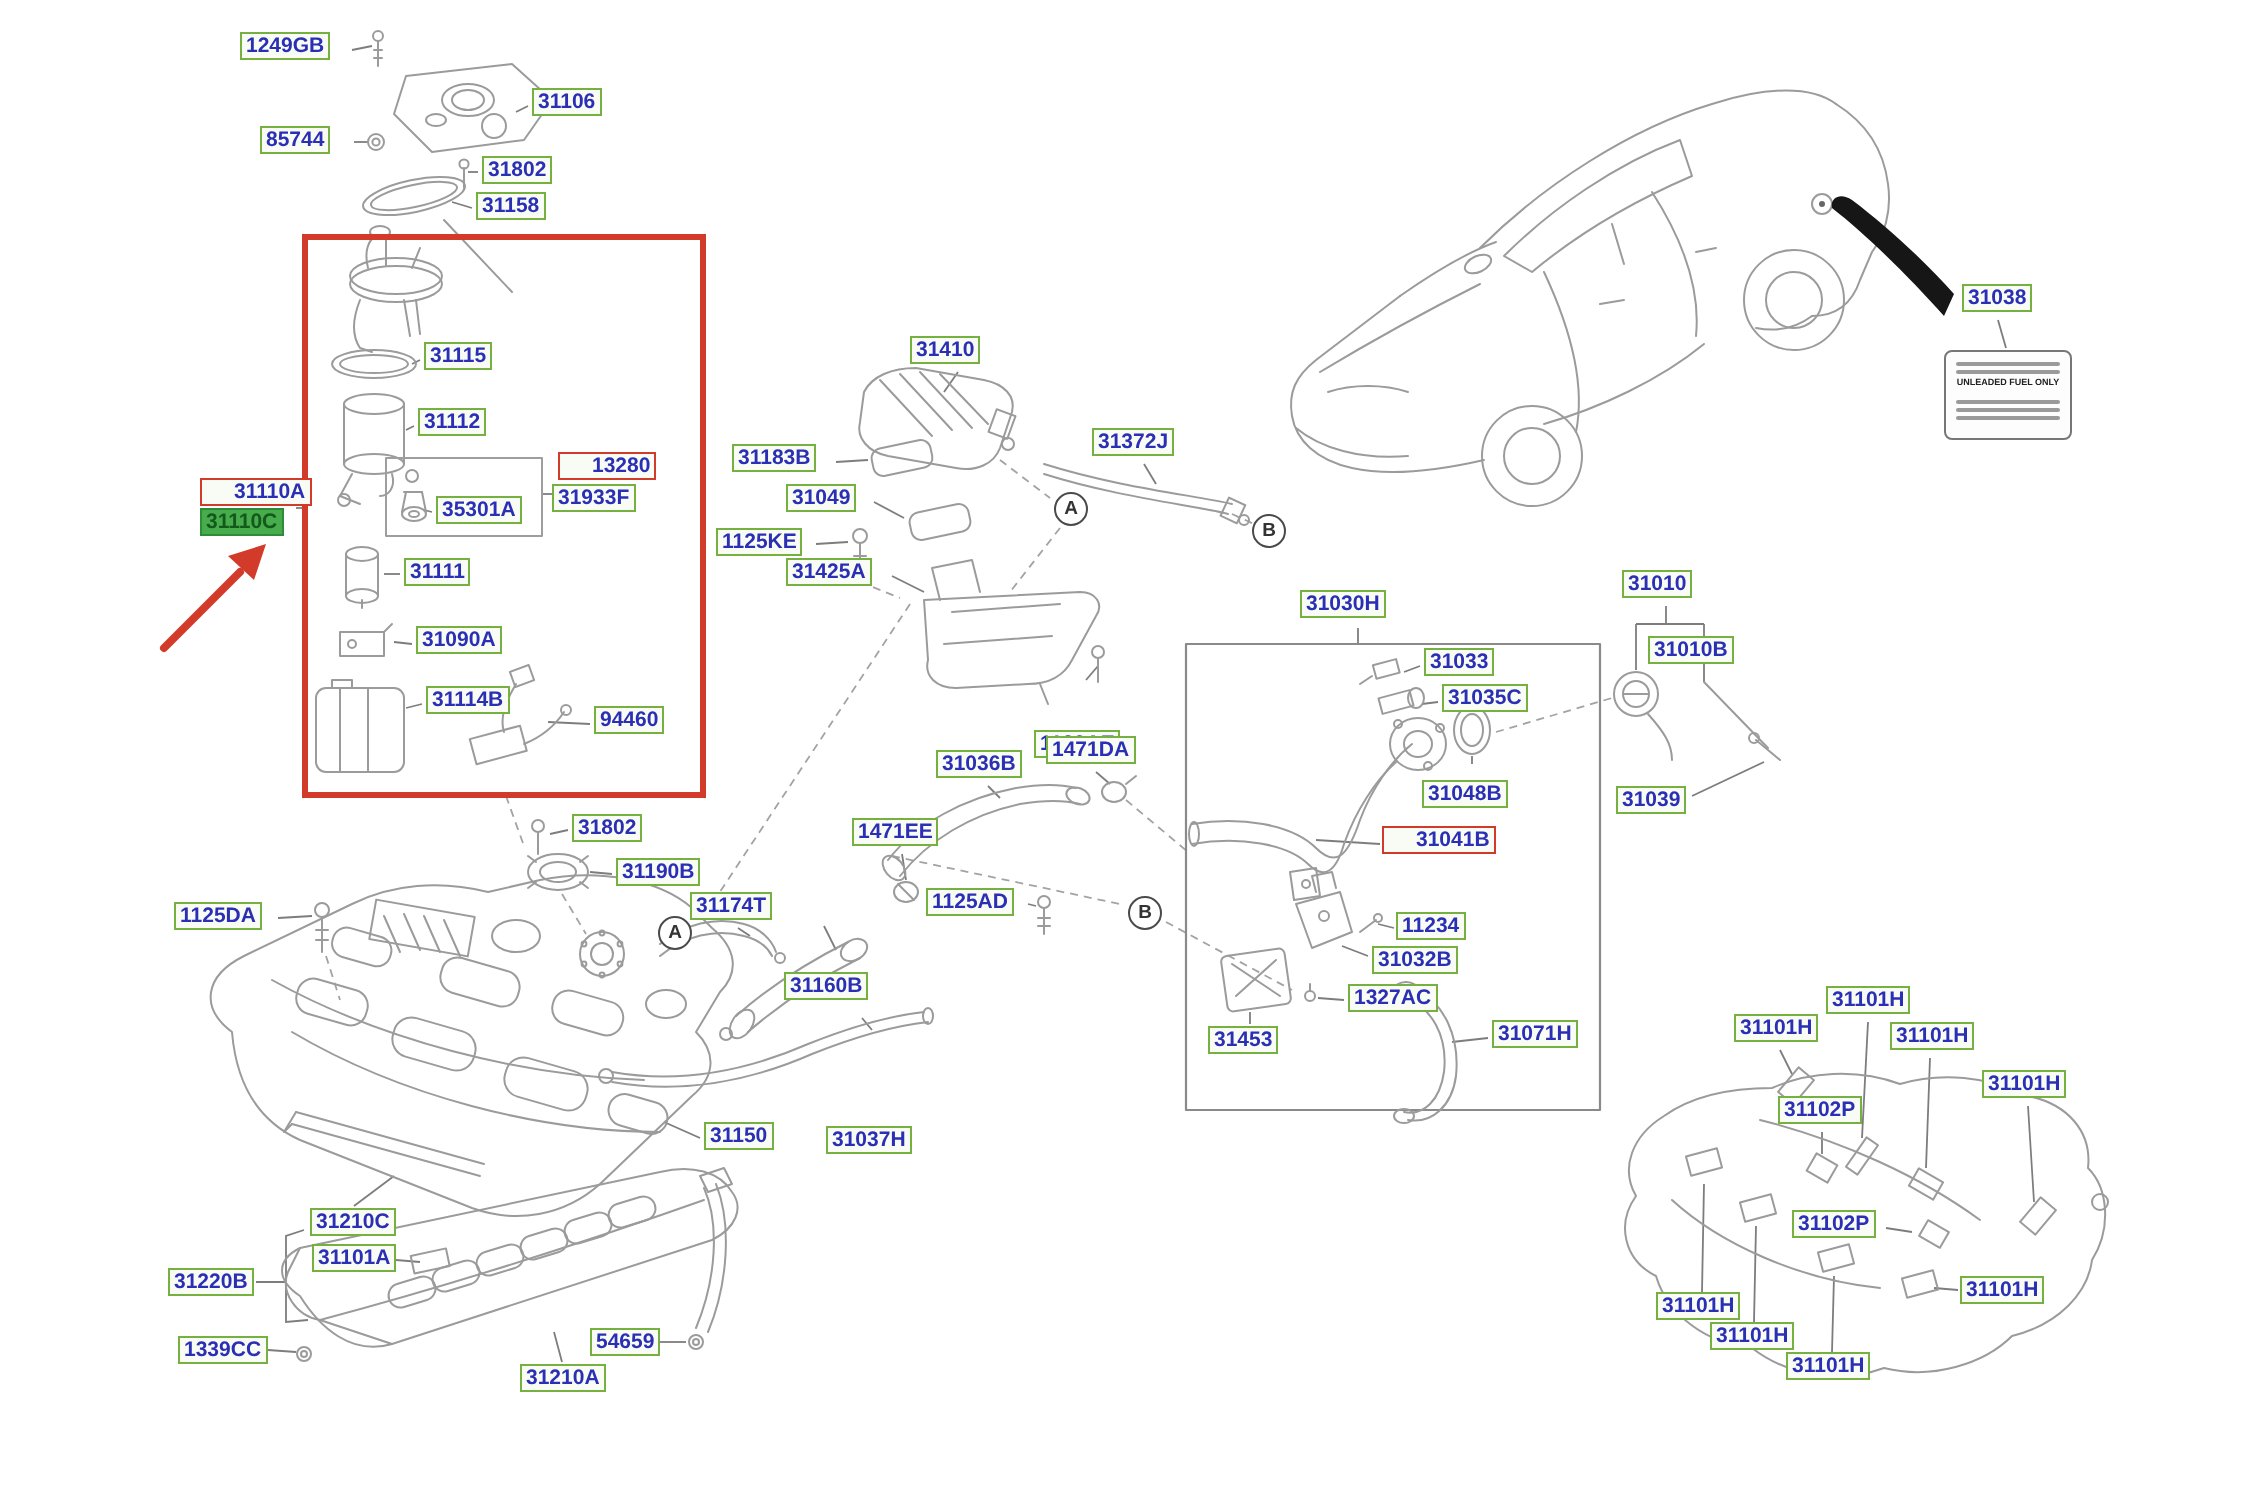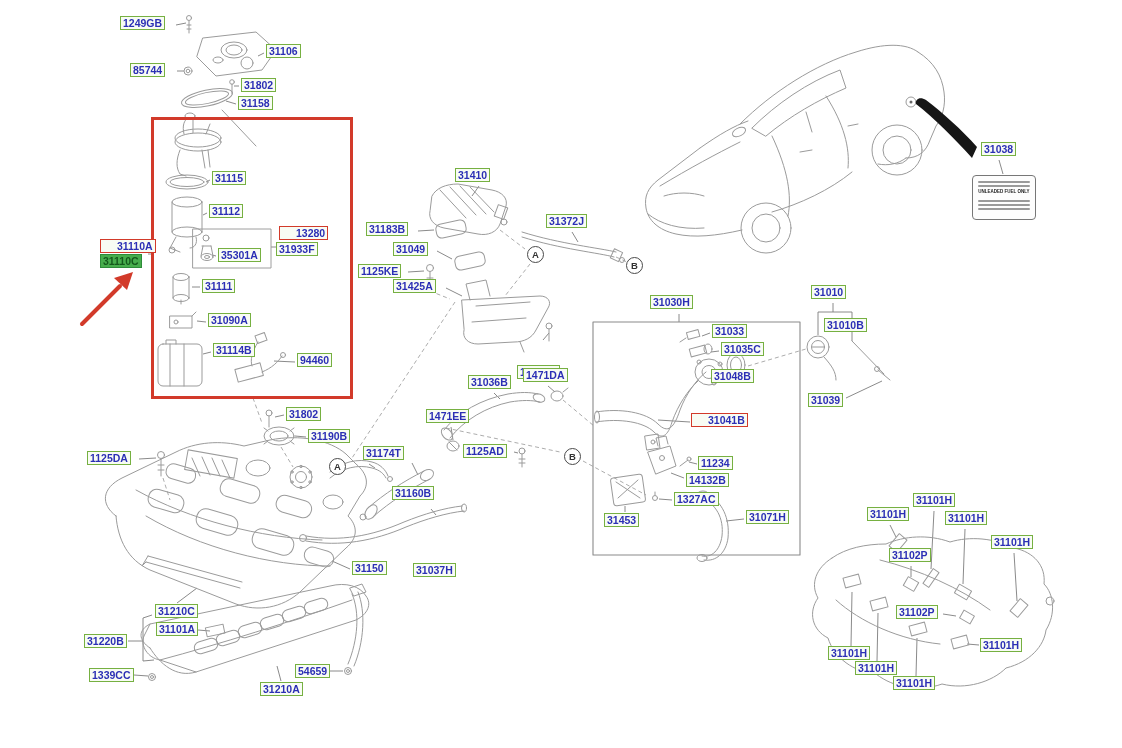--- a/index.html
+++ b/index.html
@@ -420,36 +420,36 @@
       <div class="lbl" style="left: 546px; top: 214px;">31372J</div>
       <div class="lbl" style="left: 517px; top: 341px; margin-top: 24px;">1129AE</div>
       <div class="lbl" style="left: 468px; top: 375px;">31036B</div>
       <div class="lbl" style="left: 523px; top: 368px;">1471DA</div>
       <div class="lbl" style="left: 426px; top: 409px;">1471EE</div>
       <div class="lbl" style="left: 463px; top: 444px;">1125AD</div>
       <div class="lbl" style="left: 392px; top: 446px; margin-top: 40px;">31160B</div>
       <div class="lbl" style="left: 413px; top: 515px; margin-top: 48px;">31037H</div>
       <div class="lbl" style="left: 286px; top: 407px;">31802</div>
       <div class="lbl" style="left: 308px; top: 429px;">31190B</div>
-      <div class="lbl" style="left: 345px; top: 446px; margin-left: 18px;">31174T</div>
+      <div class="lbl" style="left: 345px; top: 446px;">31174T</div>
       <div class="lbl" style="left: 87px; top: 451px;">1125DA</div>
       <div class="lbl" style="left: 352px; top: 561px;">31150</div>
       <div class="lbl" style="left: 155px; top: 604px; text-align: right;">31210C</div>
       <div class="lbl" style="left: 156px; top: 622px;">31101A</div>
       <div class="lbl" style="left: 84px; top: 634px;">31220B</div>
       <div class="lbl" style="left: 89px; top: 668px;">1339CC</div>
       <div class="lbl" style="left: 295px; top: 664px;">54659</div>
       <div class="lbl" style="left: 260px; top: 682px;">31210A</div>
       <div class="lbl" style="left: 650px; top: 295px;">31030H</div>
       <div class="lbl" style="left: 712px; top: 324px;">31033</div>
       <div class="lbl" style="left: 721px; top: 342px;">31035C</div>
-      <div class="lbl" style="left: 711px; top: 369px;">31048B</div>
+      <div class="lbl" style="left: 711px; top: 390px;">31048B</div>
       <div class="lbl r" style="left: 691px; top: 413px;">31041B</div>
       <div class="lbl" style="left: 698px; top: 456px;">11234</div>
-      <div class="lbl" style="left: 686px; top: 473px;">14132B</div>
+      <div class="lbl" style="left: 686px; top: 473px;">31032B</div>
       <div class="lbl" style="left: 674px; top: 492px;">1327AC</div>
       <div class="lbl" style="left: 604px; top: 513px;">31453</div>
       <div class="lbl" style="left: 746px; top: 510px;">31071H</div>
       <div class="lbl" style="left: 811px; top: 285px;">31010</div>
       <div class="lbl" style="left: 824px; top: 318px;">31010B</div>
       <div class="lbl" style="left: 808px; top: 393px;">31039</div>
       <div class="lbl" style="left: 981px; top: 142px;">31038</div>
       <div class="lbl" style="left: 867px; top: 507px;">31101H</div>
       <div class="lbl" style="left: 913px; top: 493px;">31101H</div>
       <div class="lbl" style="left: 945px; top: 511px;">31101H</div>

